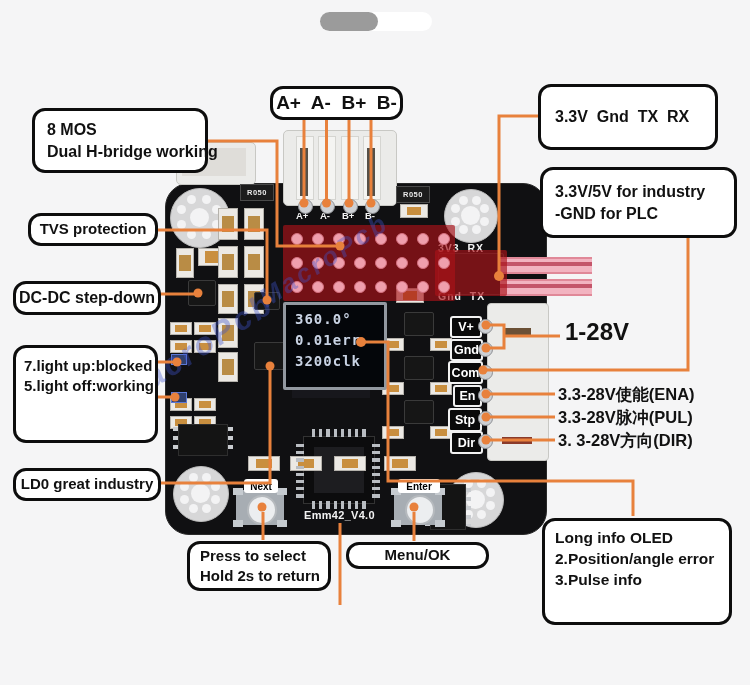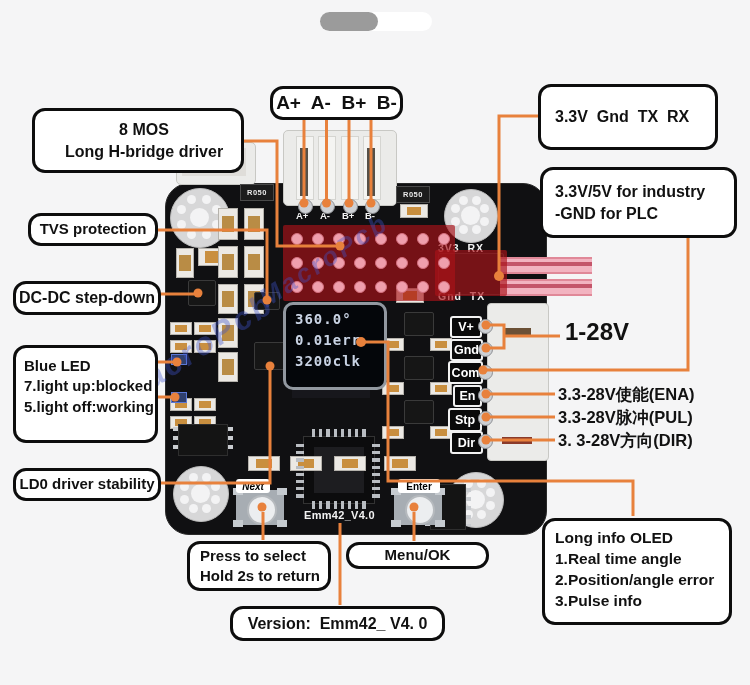--- a/index.html
+++ b/index.html
@@ -42,21 +42,21 @@
           color:#fff;font-weight:bold;font-size:12.5px;display:flex;align-items:center;
           justify-content:center;z-index:3;}
   .jst{position:absolute;background:#ebebe9;border:1px solid #c8c8c4;border-radius:5px;z-index:2;}
   .slot{position:absolute;background:#f4f4f2;border:1px solid #d5d5d1;z-index:2;}
   .contact{position:absolute;background:#555048;z-index:3;}
   .redov{position:absolute;background:var(--red);z-index:4;border-radius:2px;}
   .wire{position:absolute;height:13px;background:#f2b3c0;border-top:2px solid #e08898;
         border-bottom:2px solid #e08898;z-index:3;}
   .wire::after{content:"";position:absolute;left:0;top:3px;width:100%;height:4px;background:#c4556a;}
   #oled{position:absolute;left:283px;top:302px;width:98px;height:82px;background:#04060a;
-        border:3px solid #9298a0;border-radius:10px;z-index:3;}
+        border:3px solid #9298a0;border-radius:2px;z-index:3;}
   #oled .oln{position:absolute;left:9px;color:var(--oled);font-family:"DejaVu Sans Mono",monospace;
         font-weight:bold;font-size:14px;letter-spacing:1px;white-space:pre;}
   .ribbon{position:absolute;left:292px;top:384px;width:78px;height:14px;background:#17171c;z-index:2;}
   .tact{position:absolute;width:48px;height:35px;background:#a7adb3;border-radius:4px;z-index:3;}
   .tact::after{content:"";position:absolute;left:50%;top:50%;width:26px;height:26px;margin:-13px 0 0 -13px;
         border-radius:50%;background:#eceef0;border:2px solid #b6babe;}
   .tab{position:absolute;width:10px;height:7px;background:#c6cbd0;z-index:3;}
   .btnlabel{position:absolute;background:#fff;border-radius:3px;color:#000;font-weight:bold;
         font-size:10px;display:flex;align-items:center;justify-content:center;z-index:3;}
   .r050{position:absolute;background:#1c1c1c;border:1px solid #4a4a4a;color:#e8e8e8;
@@ -125,21 +125,21 @@
   <div class="crimp" style="left:502px;top:437px;width:30px;height:7px;background:#8a3a2a;"></div>
 
   <div class="qfp"></div>
   <span class="silk" style="left:304px;top:509px;font-size:11px;letter-spacing:.3px;">Emm42_V4.0</span>
 
   <div class="tact" style="left:236px;top:490px;"></div>
   <div class="tab" style="left:233px;top:488px;"></div>
     <div class="tab" style="left:277px;top:488px;"></div>
   <div class="tab" style="left:233px;top:520px;"></div>
     <div class="tab" style="left:277px;top:520px;"></div>
-  <div class="btnlabel" style="left:236px;top:479px;width:34px;height:14px;font-style:italic;">Next</div>
+  <div class="btnlabel" style="left:244px;top:479px;width:34px;height:14px;">Next</div>
 
   <div class="tact" style="left:394px;top:490px;"></div>
   <div class="tab" style="left:391px;top:488px;"></div>
     <div class="tab" style="left:435px;top:488px;"></div>
   <div class="tab" style="left:391px;top:520px;"></div>
     <div class="tab" style="left:435px;top:520px;"></div>
   <div class="btnlabel" style="left:398px;top:479px;width:42px;height:14px;">Enter</div>
 
   <span class="wm" style="left:108px;top:330px;">MacroPcb</span>
   <span class="wm" style="left:250px;top:245px;font-size:26px;">MacroPcb</span>
@@ -185,80 +185,75 @@
         <circle cx="486" cy="348" r="4.5"></circle>
       <circle cx="486" cy="394" r="4.5"></circle>
         <circle cx="486" cy="417" r="4.5"></circle>
       <circle cx="486" cy="440" r="4.5"></circle>
         <circle cx="361" cy="342" r="5"></circle>
       <circle cx="262" cy="507" r="4.5"></circle>
         <circle cx="414" cy="507" r="4.5"></circle>
     </g>
   </svg>
 
-  <div class="callout" style="left:32px;top:108px;width:212px;height:65px;padding-left:12px;font-size:16px;text-align:center;">
+  <div class="callout" style="left:32px;top:108px;width:176px;height:65px;padding-left:12px;font-size:16px;">
     <div class="ln">8 MOS</div>
-    <div class="ln">Long H-bridge driver</div>
+    <div class="ln">Dual H-bridge working</div>
   </div>
 
   <div class="callout" style="left:270px;top:86px;width:133px;height:34px;align-items:center;font-size:19px;">
     <div class="ln">A+  A-  B+  B-</div>
   </div>
 
   <div class="callout" style="left:28px;top:213px;width:130px;height:33px;align-items:center;font-size:15px;">
     <div class="ln">TVS protection</div>
   </div>
 
   <div class="callout" style="left:13px;top:281px;width:148px;height:34px;align-items:center;font-size:16px;">
     <div class="ln">DC-DC step-down</div>
   </div>
 
   <div class="callout" style="left:13px;top:345px;width:145px;height:98px;justify-content:flex-start;padding:8px 0 0 8px;font-size:15px;">
-    <div class="ln">Blue LED</div>
     <div class="ln">7.light up:blocked</div>
     <div class="ln">5.light off:working</div>
   </div>
 
   <div class="callout" style="left:13px;top:468px;width:148px;height:33px;align-items:center;font-size:15px;">
-    <div class="ln">LD0 driver stability</div>
+    <div class="ln">LD0 great industry</div>
   </div>
 
   <div class="callout" style="left:538px;top:84px;width:180px;height:66px;padding-left:14px;font-size:16px;">
     <div class="ln">3.3V  Gnd  TX  RX</div>
   </div>
 
   <div class="callout" style="left:540px;top:167px;width:197px;height:71px;padding-left:12px;font-size:16px;">
     <div class="ln">3.3V/5V for industry</div>
     <div class="ln">-GND for PLC</div>
   </div>
 
   <span class="freetext" style="left:565px;top:318px;font-size:24px;">1-28V</span>
   <span class="freetext" style="left:558px;top:384px;font-size:16.5px;">3.3-28V使能(ENA)</span>
   <span class="freetext" style="left:558px;top:407px;font-size:16.5px;">3.3-28V脉冲(PUL)</span>
   <span class="freetext" style="left:558px;top:430px;font-size:16.5px;">3. 3-28V方向(DIR)</span>
 
   <div class="callout" style="left:542px;top:518px;width:190px;height:107px;justify-content:flex-start;padding:7px 0 0 10px;font-size:15.5px;">
     <div class="ln">Long info OLED</div>
-    <div class="ln">1.Real time angle</div>
     <div class="ln">2.Position/angle error</div>
     <div class="ln">3.Pulse info</div>
   </div>
 
   <div class="callout" style="left:187px;top:541px;width:144px;height:50px;padding-left:10px;font-size:15px;">
     <div class="ln">Press to select</div>
     <div class="ln">Hold 2s to return</div>
   </div>
 
   <div class="callout" style="left:346px;top:542px;width:143px;height:27px;align-items:center;font-size:15px;">
     <div class="ln">Menu/OK</div>
   </div>
 
-  <div class="callout" style="left:230px;top:606px;width:215px;height:35px;align-items:center;font-size:16px;">
-    <div class="ln">Version:  Emm42_ V4. 0</div>
-  </div>
 
 <div class="hole" style="left: 170px; top: 188px; width: 58px; height: 58px;"></div>
     <div class="holec" style="left: 189.5px; top: 207.5px; width: 19px; height: 19px;"></div>
     <div class="holec" style="left: 212.054px; top: 219.771px; width: 9px; height: 9px;"></div>
     <div class="holec" style="left: 201.771px; top: 230.054px; width: 9px; height: 9px;"></div>
     <div class="holec" style="left: 187.229px; top: 230.054px; width: 9px; height: 9px;"></div>
     <div class="holec" style="left: 176.946px; top: 219.771px; width: 9px; height: 9px;"></div>
     <div class="holec" style="left: 176.946px; top: 205.229px; width: 9px; height: 9px;"></div>
     <div class="holec" style="left: 187.229px; top: 194.946px; width: 9px; height: 9px;"></div>
     <div class="holec" style="left: 201.771px; top: 194.946px; width: 9px; height: 9px;"></div>

